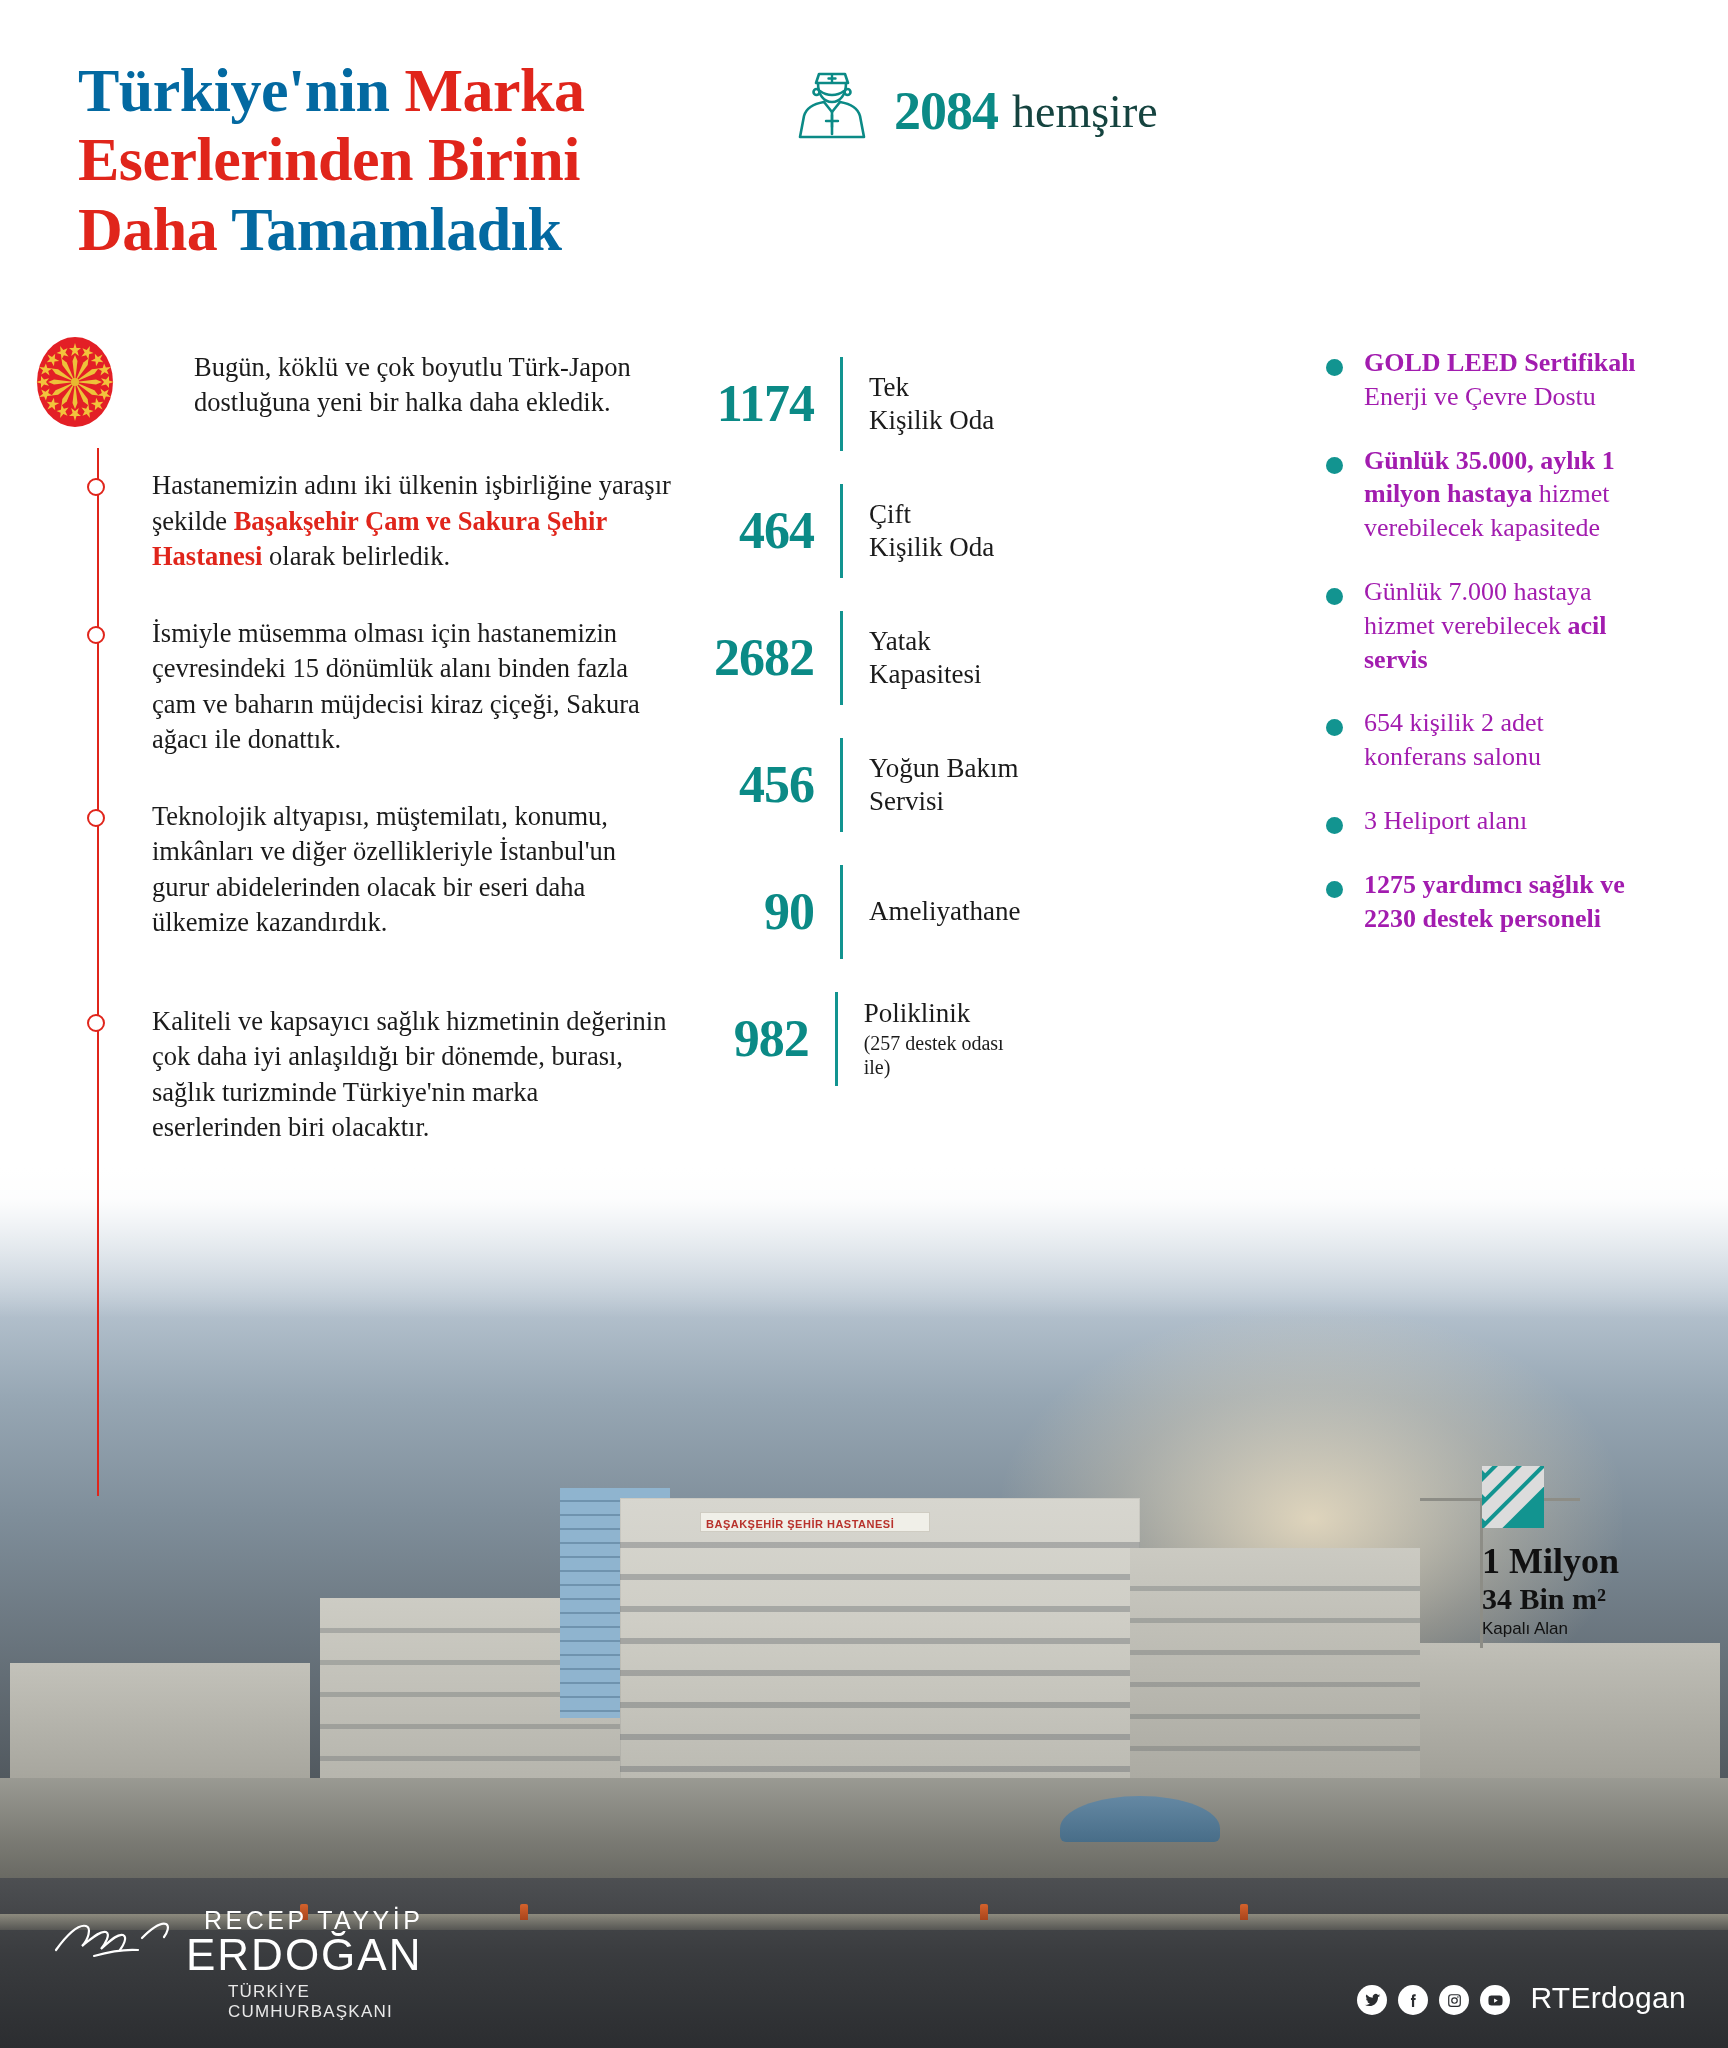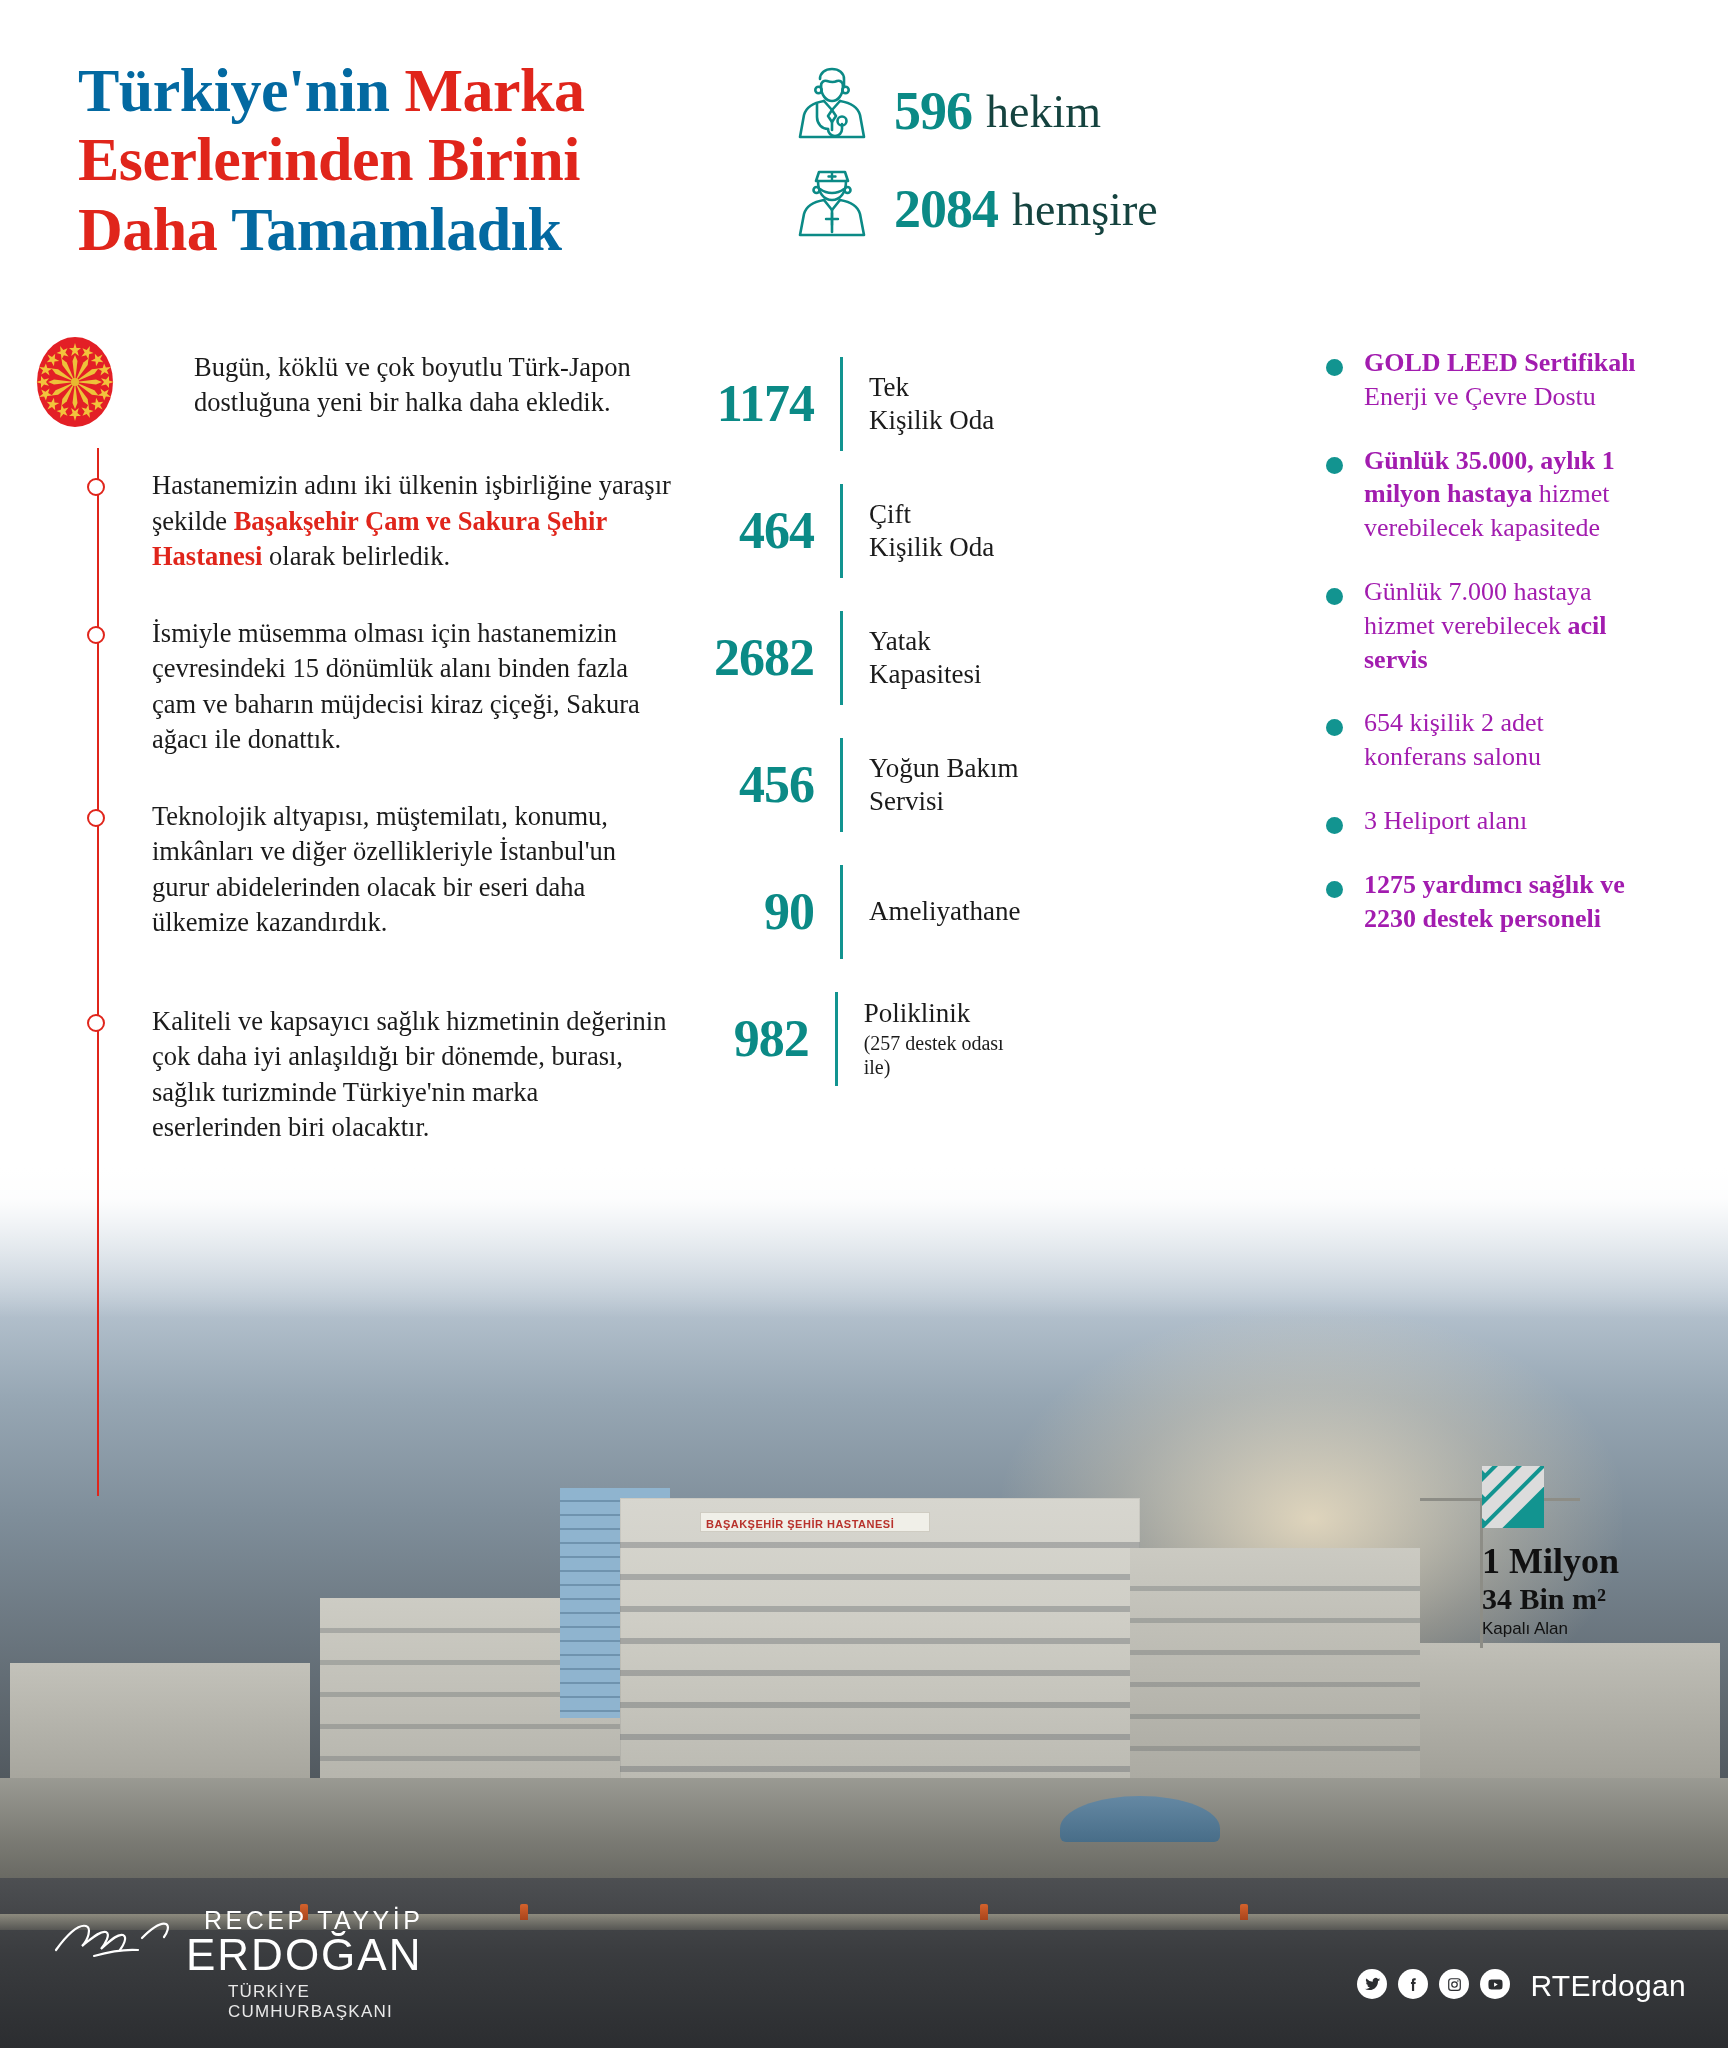--- a/index.html
+++ b/index.html
@@ -182,21 +182,21 @@
     font-family:"Liberation Sans", sans-serif;
   }
   .sig-name-lg {
     margin-left:130px; font-size:44px; letter-spacing:2px; color:#fff; line-height:1;
     font-family:"Liberation Sans", sans-serif; margin-top:-2px;
   }
   .sig-role {
     margin-left:172px; font-size:17px; letter-spacing:1.2px; color:#e9e9e9; margin-top:5px;
     font-family:"Liberation Sans", sans-serif;
   }
-  .social { position:absolute; right:42px; bottom:45px; display:flex; align-items:flex-start; gap:11px; }
+  .social { position:absolute; right:42px; bottom:33px; display:flex; align-items:flex-end; gap:11px; }
   .soc {
     width:30px; height:30px; border-radius:50%; background:#fff;
     display:flex; align-items:center; justify-content:center;
   }
   .soc svg { width:17px; height:17px; fill:#2b2d30; }
   .soc-handle {
     margin-left:9px; color:#fff; font-size:30px; letter-spacing:0.3px;
     font-family:"Liberation Sans", sans-serif;
   }
 </style>
@@ -257,40 +257,20 @@
       <span class="teal">Türkiye'nin </span><span class="red">Marka</span>
     </span>
     <span class="hl-line red">Eserlerinden Birini</span>
     <span class="hl-line">
       <span class="red">Daha </span><span class="teal">Tamamladık</span>
     </span>
   </div>
 
   <div class="staff">
 
-    <div class="staff-row">
-      <span class="staff-icon">
-        <svg viewBox="0 0 84 92" fill="none" stroke="#0b8a86" stroke-width="2.6" stroke-linecap="round" stroke-linejoin="round">
-          <path d="M30 14c0-6 5-10 12-10s12 4 12 10v7"></path>
-          <path d="M31 21c0 9 5 15 11 15s11-6 11-15"></path>
-          <path d="M31 21c0-4 3-6 6-5 3 1 6 2 10 0 3-1 6 1 6 5"></path>
-          <circle cx="28.5" cy="25" r="3.2"></circle>
-          <circle cx="55.5" cy="25" r="3.2"></circle>
-          <path d="M34 36l8 9 8-9"></path>
-          <path d="M42 45l-4 6 4 6 4-6-4-6z"></path>
-          <path d="M42 57v8"></path>
-          <path d="M34 36c-12 2-18 7-20 14l-4 22h64l-4-22c-2-7-8-12-20-14"></path>
-          <path d="M27 39v13c0 7 5 12 11 12"></path>
-          <path d="M38 64c0 4 3 7 7 7s7-3 7-7v-5"></path>
-          <circle cx="52" cy="56" r="4.5"></circle>
-        </svg>
-      </span>
-      <span class="staff-num">596</span>
-      <span class="staff-word">hekim</span>
-    </div>
 
     <div class="staff-row">
       <span class="staff-icon">
         <svg viewBox="0 0 84 92" fill="none" stroke="#0b8a86" stroke-width="2.6" stroke-linecap="round" stroke-linejoin="round">
           <path d="M26 18h32l-3-9H29l-3 9z"></path>
           <path d="M42 10v7M38.5 13.5h7" stroke-width="2.4"></path>
           <path d="M28 18c0 12 6 19 14 19s14-7 14-19"></path>
           <path d="M30 26c4 3 8 4 12 4s8-1 12-4"></path>
           <circle cx="26.5" cy="27" r="3"></circle>
           <circle cx="57.5" cy="27" r="3"></circle>

